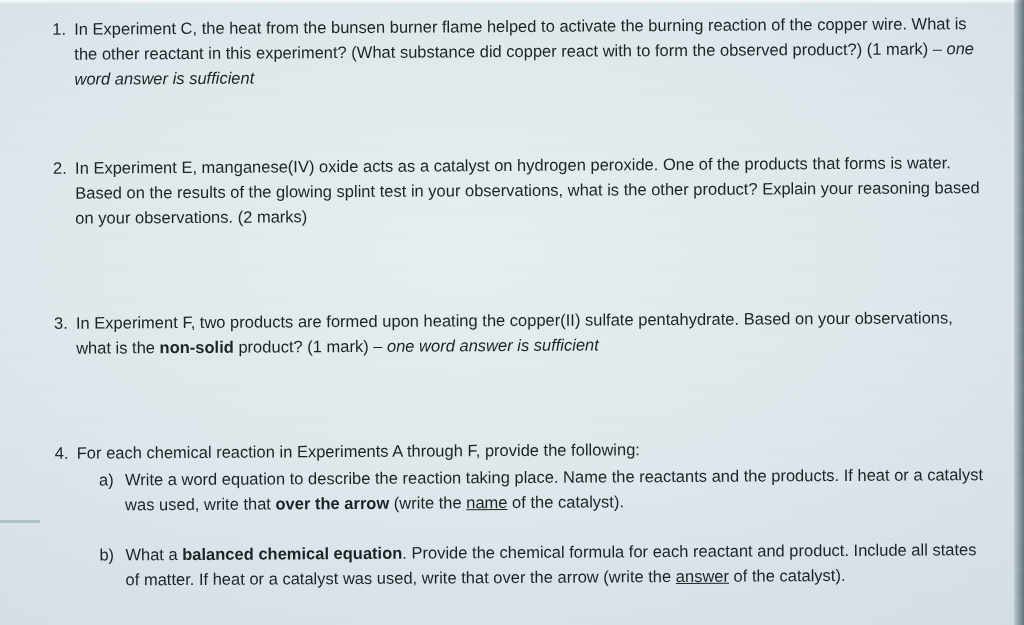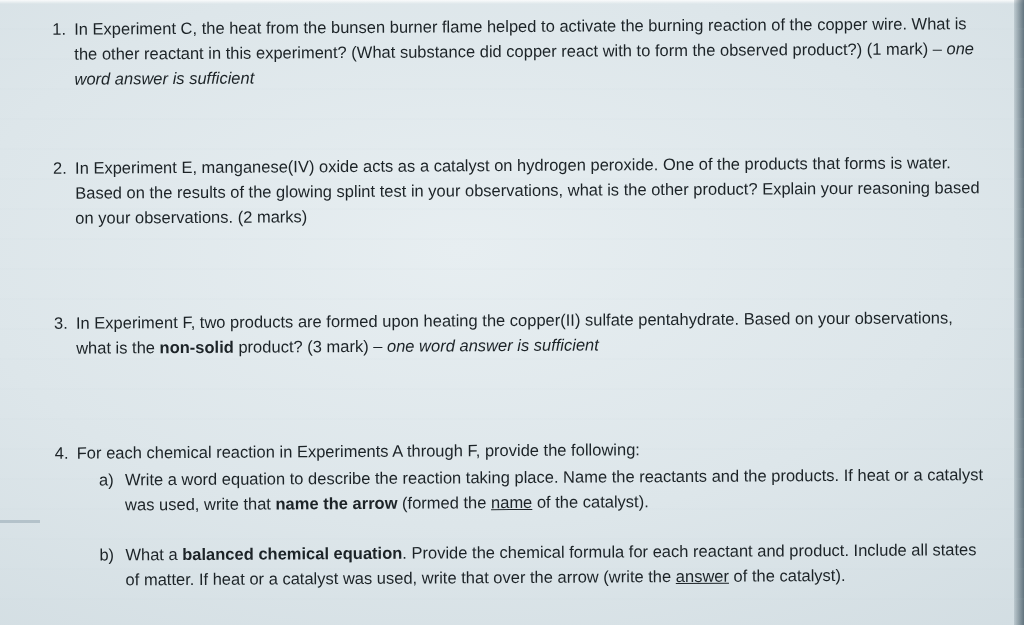--- a/index.html
+++ b/index.html
@@ -127,31 +127,31 @@
       <div class="qbody"><span>In Experiment C, the heat from the bunsen burner flame helped to activate the burning reaction of the copper wire. What is the other reactant in this experiment? (What substance did copper react with to form the observed product?) (1 mark) – </span><span class="it">one word answer is sufficient</span></div>
     </div>
 
     <div class="qitem q2">
       <div class="qnum">2.</div>
       <div class="qbody">In Experiment E, manganese(IV) oxide acts as a catalyst on hydrogen peroxide.  One of the products that forms is water.  Based on the results of the glowing splint test in your observations, what is the other product? Explain your reasoning based on your observations. (2 marks)</div>
     </div>
 
     <div class="qitem q3">
       <div class="qnum">3.</div>
-      <div class="qbody"><span>In Experiment F, two products are formed upon heating the copper(II) sulfate pentahydrate. Based on your observations, what is the </span><span class="bd">non-solid</span><span> product?  (3 mark) – </span><span class="it">one word answer is sufficient</span></div>
+      <div class="qbody"><span>In Experiment F, two products are formed upon heating the copper(II) sulfate pentahydrate. Based on your observations, what is the </span><span class="bd">non-solid</span><span> product?  (1 mark) – </span><span class="it">one word answer is sufficient</span></div>
     </div>
 
     <div class="qitem q4">
       <div class="qnum">4.</div>
       <div class="qbody">
         <span>For each chemical reaction in Experiments A through F, provide the following:</span>
         <div class="sublist">
           <div class="subitem a">
             <div class="sublabel">a)</div>
-            <div class="subbody"><span>Write a word equation to describe the reaction taking place. Name the reactants and the products. If heat or a catalyst was used, write that </span><span class="bd">name the arrow</span><span> (formed the </span><span class="ul">name</span><span> of the catalyst).</span></div>
+            <div class="subbody"><span>Write a word equation to describe the reaction taking place. Name the reactants and the products. If heat or a catalyst was used, write that </span><span class="bd">over the arrow</span><span> (write the </span><span class="ul">name</span><span> of the catalyst).</span></div>
           </div>
           <div class="subitem b">
             <div class="sublabel">b)</div>
             <div class="subbody"><span>What a </span><span class="bd">balanced chemical equation</span><span>.  Provide the chemical formula for each reactant and product. Include all states of matter.  If heat or a catalyst was used, write that over the arrow (write the </span><span class="ul">answer</span><span> of the catalyst).</span></div>
           </div>
         </div>
       </div>
     </div>
 
   </div>

